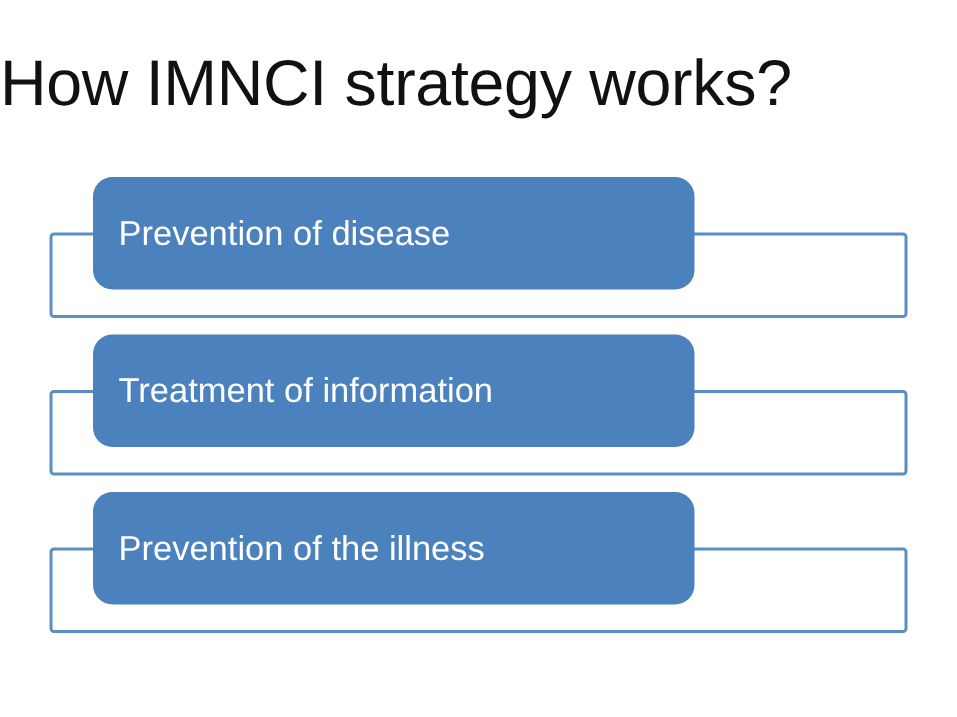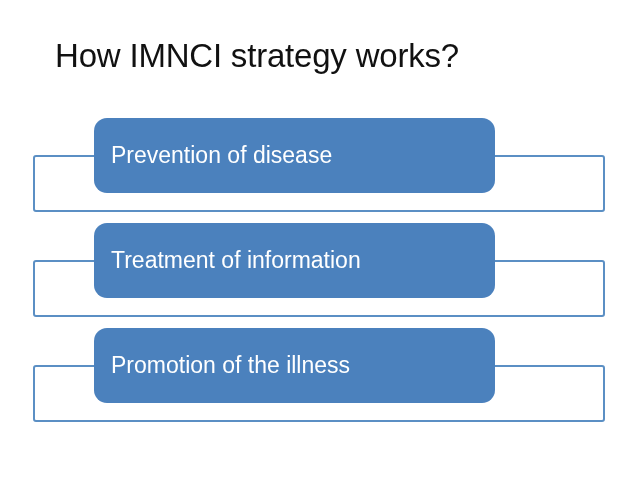--- a/index.html
+++ b/index.html
@@ -20,21 +20,21 @@
     background: #ffffff;
   }
 
   
   .slide-title {
     position: absolute;
     left: 0;
     top: 34px;
     width: 514px;
     text-align: center;
-    font-size: 33px;
+    font-size: 43px;
     font-weight: 400;
     color: #111111;
     letter-spacing: -0.2px;
     line-height: 44px;
     white-space: nowrap;
   }
 
   
   .process-group {
     position: absolute;
@@ -61,21 +61,20 @@
   
   .chip {
     position: absolute;
     left: 62px;
     top: 0px;
     width: 401px;
     height: 75px;
     background: #4b81bd;
     border-radius: 13px;
     box-sizing: border-box;
-    margin-left: 32px;
   }
   .chip-label {
     position: absolute;
     left: 17px;
     top: 0;
     height: 75px;
     display: flex;
     align-items: center;
     font-size: 23px;
     font-weight: 400;
@@ -101,17 +100,17 @@
   <div class="process-group group-2">
     <div class="outline-frame"></div>
     <div class="chip">
       <div class="chip-label">Treatment of information</div>
     </div>
   </div>
 
   <div class="process-group group-3">
     <div class="outline-frame"></div>
     <div class="chip">
-      <div class="chip-label">Promotion of the illness</div>
+      <div class="chip-label">Prevention of the illness</div>
     </div>
   </div>
 
 </div>
 
 </body></html>

